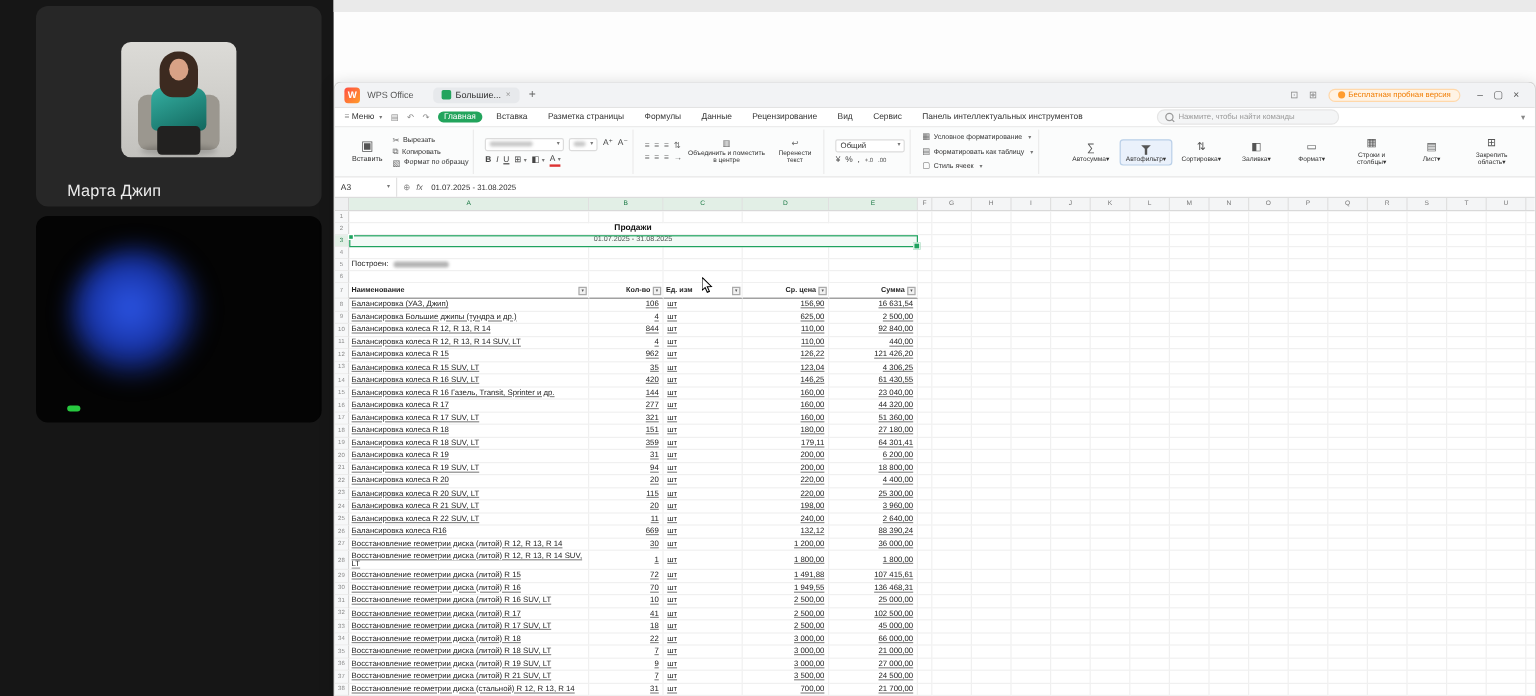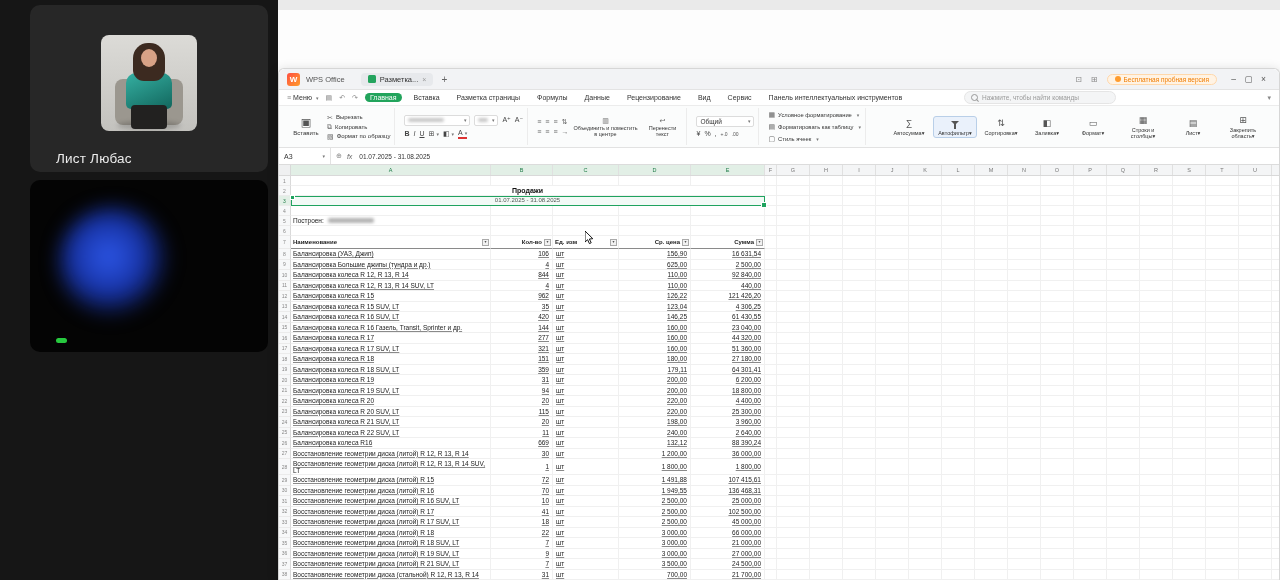--- a/index.html
+++ b/index.html
@@ -141,39 +141,39 @@
 <div class="sidebar">
   <div class="tile tile-person">
     <div class="photo">
       <div class="p-chair"></div>
       <div class="p-shadow"></div>
       <div class="p-body"></div>
       <div class="p-legs"></div>
       <div class="p-hair"></div>
       <div class="p-face"></div>
     </div>
-    <div class="tile-name">Лист Любас</div>
+    <div class="tile-name">Марта Джип</div>
   </div>
   <div class="tile tile-dark">
     <div class="blob"></div>
     <div class="mic-dot"></div>
   </div>
 </div>
 
 <div class="screen">
   <div class="screen-topstrip"></div>
 
   <div class="wps">
 
     <div class="titlebar">
       <div class="wps-logo">W</div>
       <span class="app-name">WPS Office</span>
       <div class="doc-tab">
         <span class="tab-icon"></span>
-        <span>Разметка...</span>
+        <span>Большие...</span>
         <span class="tab-close">×</span>
       </div>
       <div class="new-tab">+</div>
       <div class="tb-right">
         <span class="tb-ic">⊡</span>
         <span class="tb-ic">⊞</span>
         <div class="trial-badge">
           <span class="badge-dot"></span>
           <span>Бесплатная пробная версия</span>
         </div>

